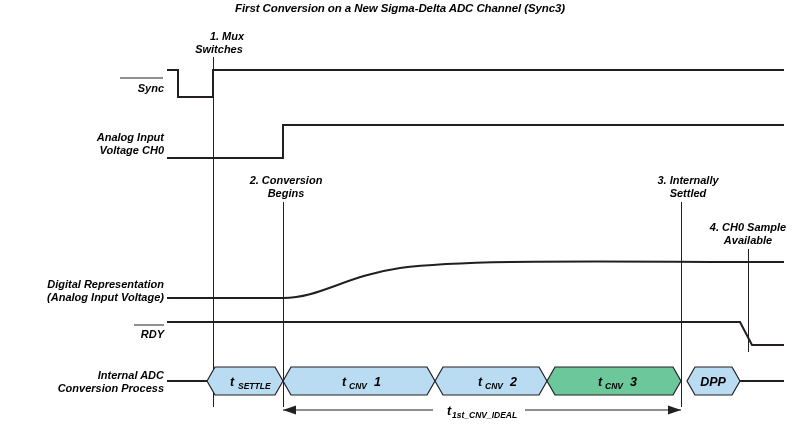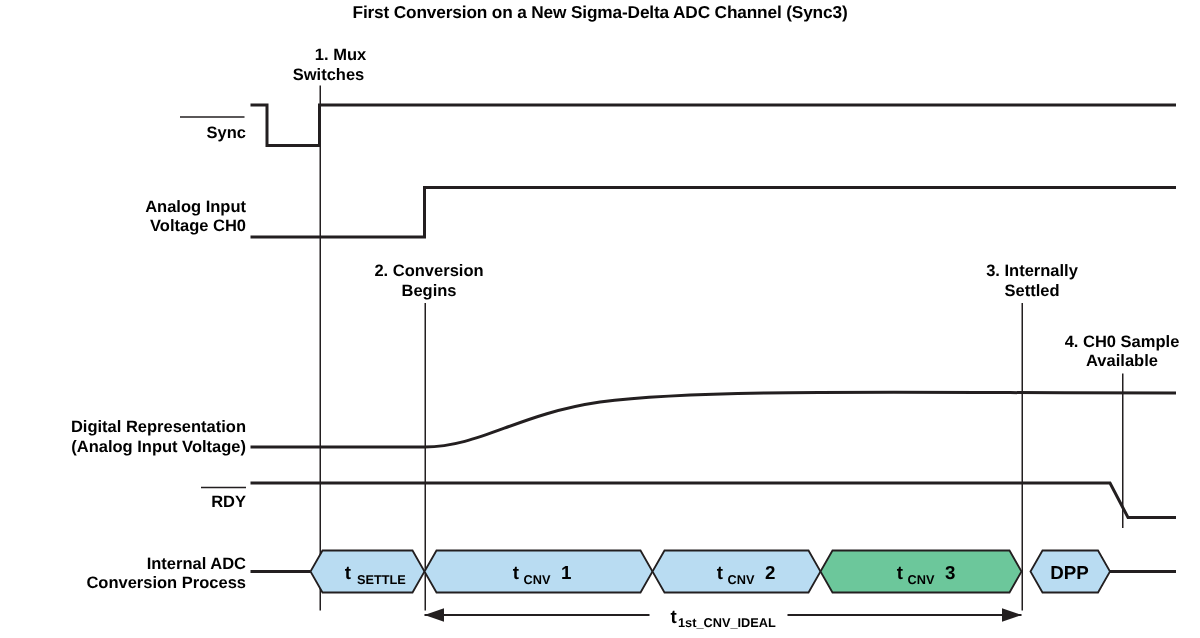--- a/index.html
+++ b/index.html
@@ -11,20 +11,21 @@
     width: 800px;
     height: 425px;
     font-family: "Liberation Sans", sans-serif;
     color: #231f20;
     overflow: hidden;
   }
   #figure {
     position: relative;
     width: 800px;
     height: 389px;
+    font-style: italic;
   }
   #figure svg {
     position: absolute;
     left: 0;
     top: 0;
   }
   .ttl {
     font-size: 11.5px;
     font-weight: bold;
     letter-spacing: -0.1px;

